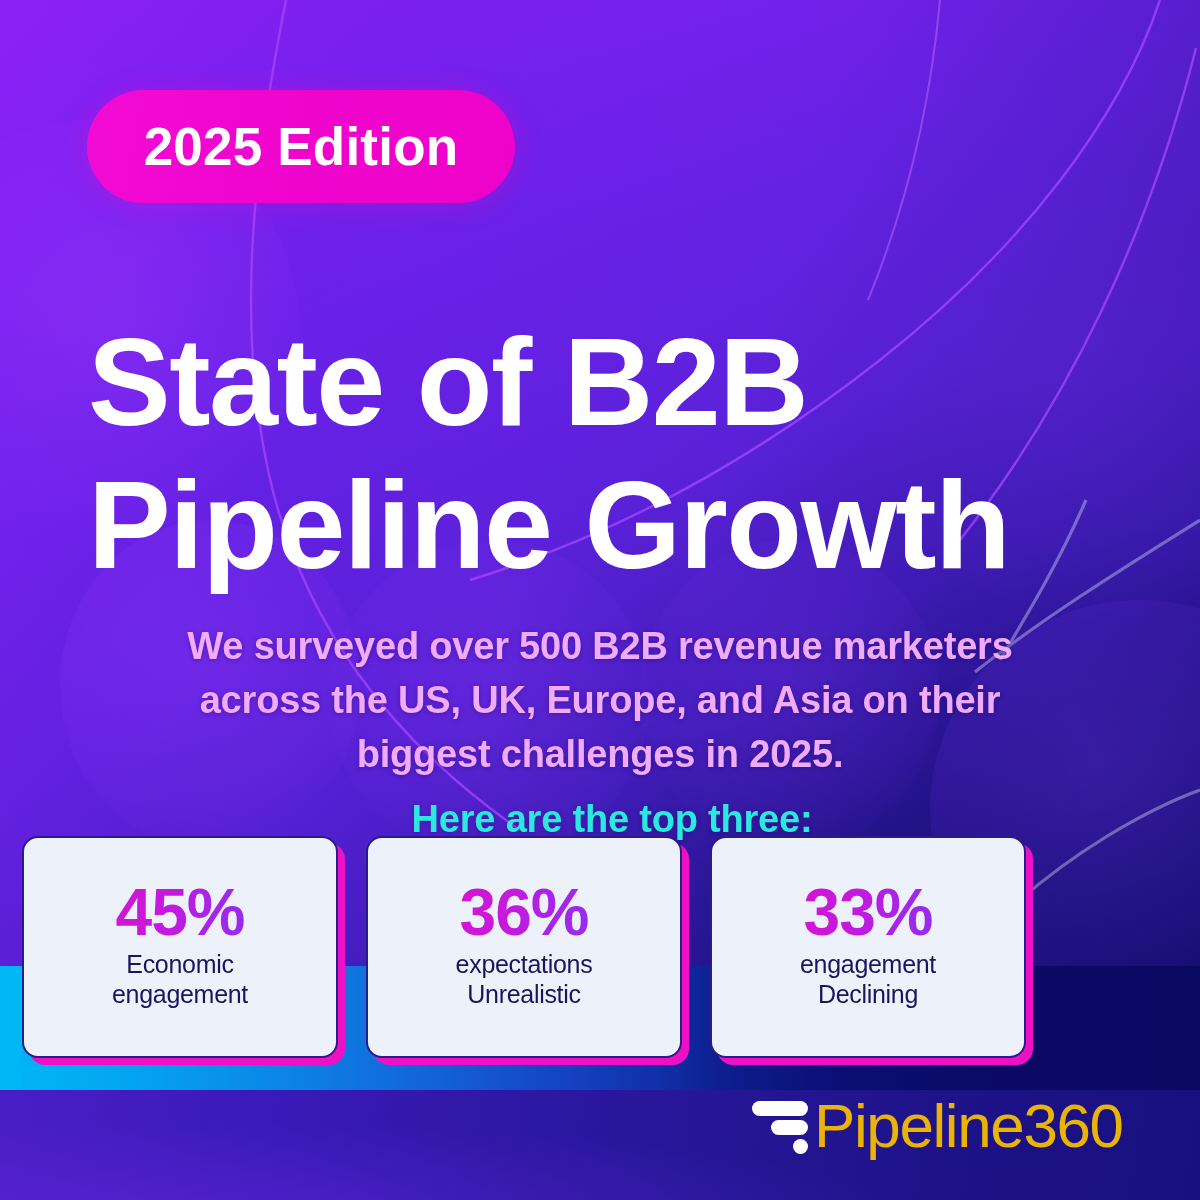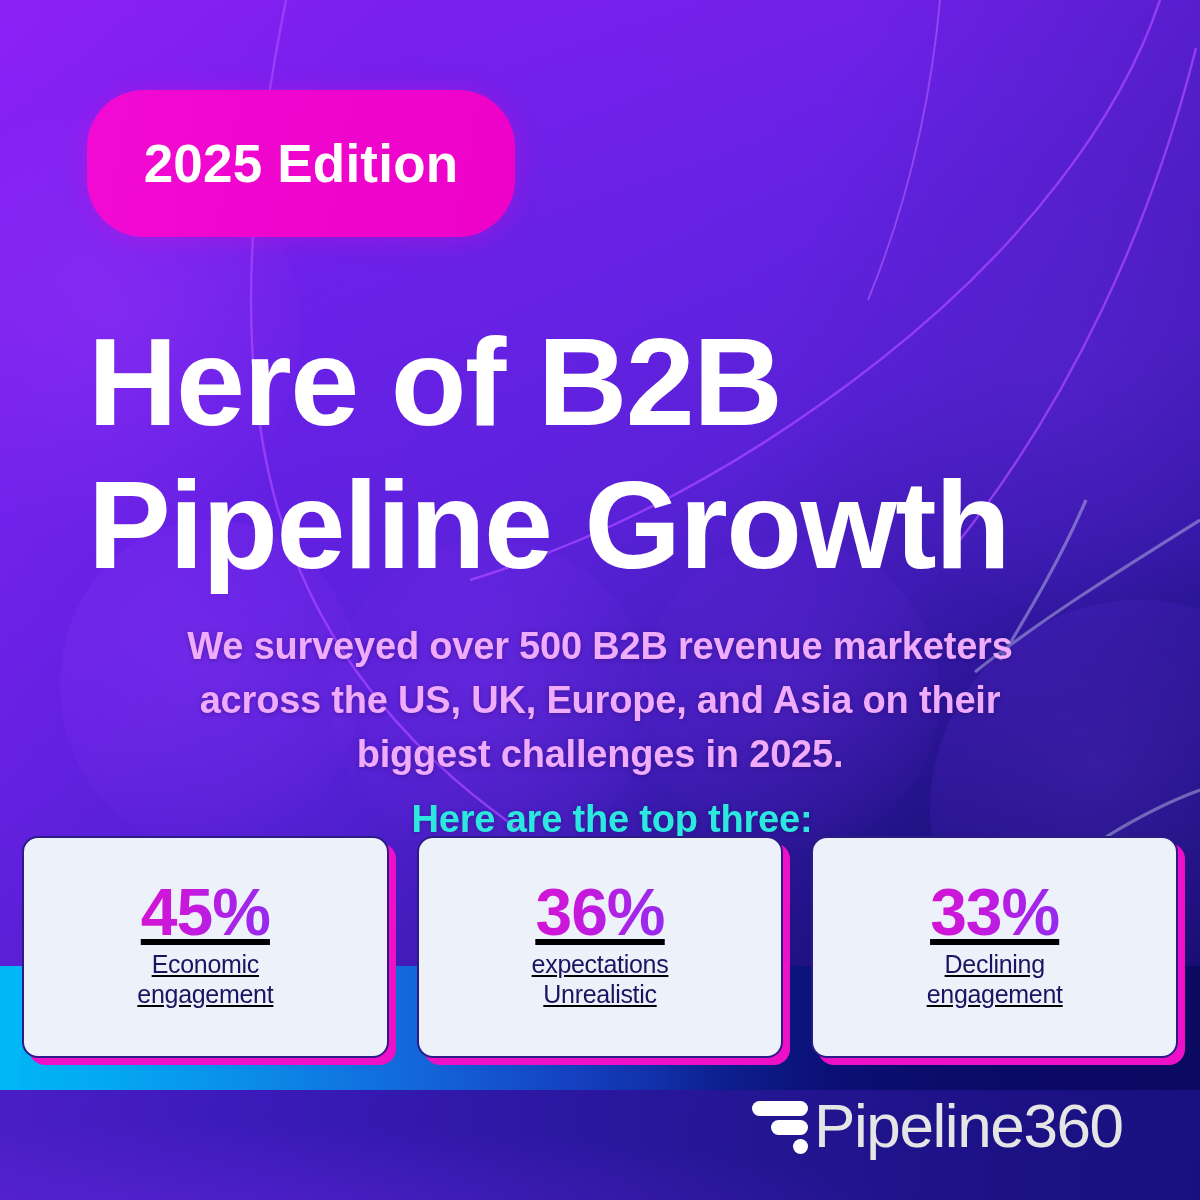--- a/index.html
+++ b/index.html
@@ -123,21 +123,21 @@
     position:absolute; inset:0;
     background: radial-gradient(90% 140% at 18% 120%, rgba(120,45,240,0.35), rgba(120,45,240,0) 65%);
   }
 
   
   .badge {
     position: absolute;
     left: 87px;
     top: 90px;
     width: 428px;
-    height: 147px;
+    height: 113px;
     border-radius: 57px;
     background: linear-gradient(100deg, #f20bd4 0%, #ef05cd 45%, #ee02c9 100%);
     display: flex;
     align-items: center;
     justify-content: center;
     box-shadow: 0 2px 26px rgba(240,10,200,0.30);
   }
   .badge-text {
     color: #ffffff;
     font-size: 53px;
@@ -185,25 +185,24 @@
     font-weight: 700;
     letter-spacing: -0.2px;
     text-shadow: 0 1px 5px rgba(15,10,70,0.30);
   }
 
   
   .cards {
     position: absolute;
     left: 22px;
     top: 836px;
-    width: 1156px;
+    width: 1004px;
     height: 222px;
     display: flex;
     gap: 28px;
-    text-decoration: underline;
   }
   .card {
     position: relative;
     flex: 1 1 0;
     background: #edf1fa;
     border: 2px solid #2c1a86;
     border-radius: 16px;
     box-shadow: 7px 7px 0 0 #ee10c6;
     display: flex;
     flex-direction: column;
@@ -253,21 +252,21 @@
   .logo-mark .bar {
     position: absolute;
     right: 0;
     background: #ffffff;
     border-radius: 999px;
   }
   .logo-mark .bar1 { top: 2px;  width: 56px; height: 15px; }
   .logo-mark .bar2 { top: 21px; width: 37px; height: 15px; }
   .logo-mark .bar3 { top: 40px; width: 15px; height: 15px; border-radius: 50%; }
   .logo-word {
-    color: #e5e5e5;
+    color: #eab308;
     font-size: 62px;
     font-weight: 400;
     letter-spacing: -1.4px;
     line-height: 1;
     white-space: nowrap;
   }
 </style>
 </head>
 <body>
 
@@ -306,21 +305,21 @@
 
   <div class="cyan-band"></div>
   <div class="cyan-stub"></div>
   <div class="bottom-strip"></div>
 
   <div class="badge">
     <span class="badge-text">2025 Edition</span>
   </div>
 
   <h1 class="headline">
-    <span class="ln">Here of B2B</span>
+    <span class="ln">State of B2B</span>
     <span class="ln">Pipeline Growth</span>
   </h1>
 
   <p class="subhead">
     <span class="ln">We surveyed over 500 B2B revenue marketers</span>
     <span class="ln">across the US, UK, Europe, and Asia on their</span>
     <span class="ln">biggest challenges in 2025.</span>
   </p>
 
   <p class="kicker">Here are the top three:</p>
@@ -339,22 +338,22 @@
       <div class="card-pct">36%</div>
       <div class="card-label">
         <span class="ln">expectations</span>
         <span class="ln">Unrealistic</span>
       </div>
     </div>
 
     <div class="card">
       <div class="card-pct">33%</div>
       <div class="card-label">
+        <span class="ln">engagement</span>
         <span class="ln">Declining</span>
-        <span class="ln">engagement</span>
       </div>
     </div>
 
   </div>
 
   <div class="logo">
     <span class="logo-mark">
       <span class="bar bar1"></span>
       <span class="bar bar2"></span>
       <span class="bar bar3"></span>

